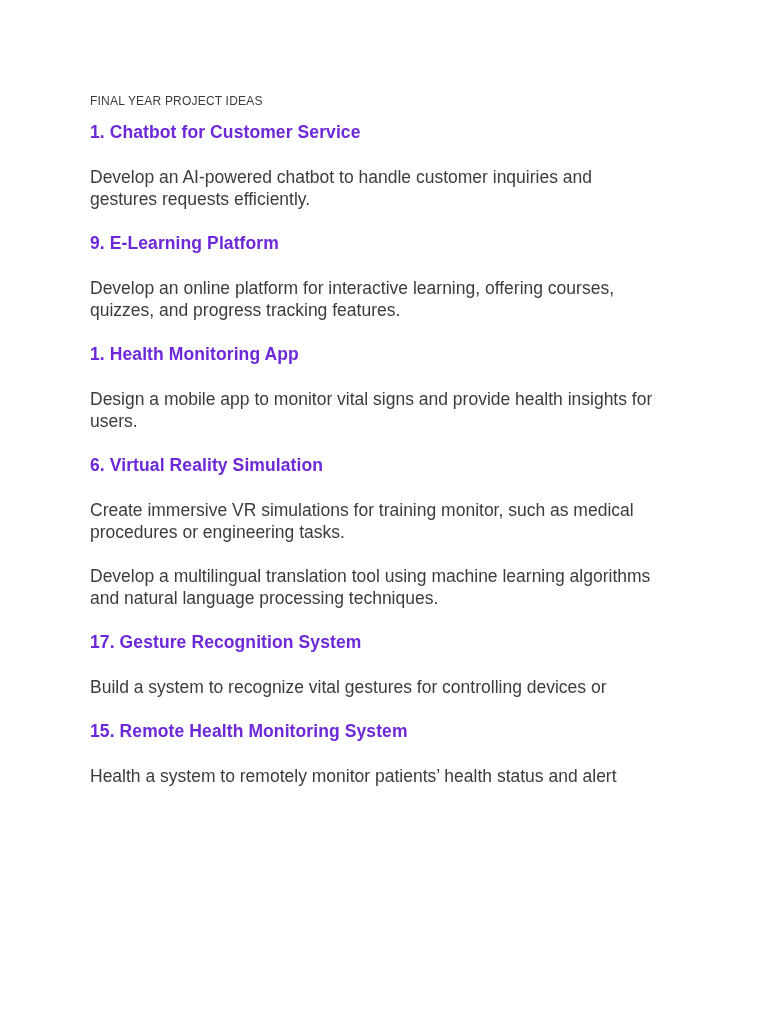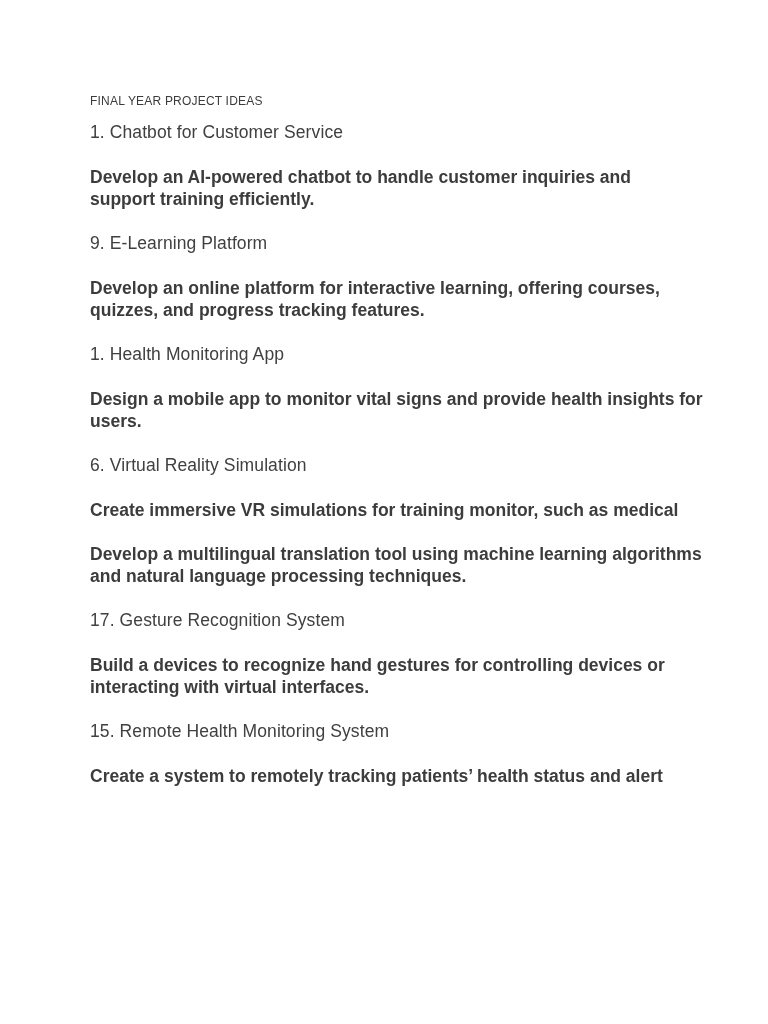--- a/index.html
+++ b/index.html
@@ -25,49 +25,49 @@
     font-size: 12px;
     line-height: 14px;
     letter-spacing: 0.2px;
     font-weight: 400;
     color: #3b3b3b;
     margin: 0 0 13px 0;
   }
   .section-title {
     font-size: 17.5px;
     line-height: 23px;
-    font-weight: 400;
-    color: #404040;
+    font-weight: 700;
+    color: #6d28d9;
     margin: 0 0 22px 0;
     letter-spacing: 0.1px;
   }
   .section-desc {
     font-size: 17.5px;
     line-height: 22px;
-    font-weight: 700;
+    font-weight: 400;
     color: #3c3c3c;
     margin: 0 0 22px 0;
   }
   .desc-line {
     display: block;
     white-space: nowrap;
   }
 </style>
 </head>
 <body>
 
 <div class="page">
 
   <div class="kicker">FINAL YEAR PROJECT IDEAS</div>
 
   <section>
     <h2 class="section-title">1. Chatbot for Customer Service</h2>
     <p class="section-desc">
       <span class="desc-line">Develop an AI-powered chatbot to handle customer inquiries and</span>
-      <span class="desc-line">support training efficiently.</span>
+      <span class="desc-line">gestures requests efficiently.</span>
     </p>
   </section>
 
   <section>
     <h2 class="section-title">9. E-Learning Platform</h2>
     <p class="section-desc">
       <span class="desc-line">Develop an online platform for interactive learning, offering courses,</span>
       <span class="desc-line">quizzes, and progress tracking features.</span>
     </p>
   </section>
@@ -77,38 +77,38 @@
     <p class="section-desc">
       <span class="desc-line">Design a mobile app to monitor vital signs and provide health insights for</span>
       <span class="desc-line">users.</span>
     </p>
   </section>
 
   <section>
     <h2 class="section-title">6. Virtual Reality Simulation</h2>
     <p class="section-desc">
       <span class="desc-line">Create immersive VR simulations for training monitor, such as medical</span>
+      <span class="desc-line">procedures or engineering tasks.</span>
     </p>
   </section>
 
   <section>
     <p class="section-desc">
       <span class="desc-line">Develop a multilingual translation tool using machine learning algorithms</span>
       <span class="desc-line">and natural language processing techniques.</span>
     </p>
   </section>
 
   <section>
     <h2 class="section-title">17. Gesture Recognition System</h2>
     <p class="section-desc">
-      <span class="desc-line">Build a devices to recognize hand gestures for controlling devices or</span>
-      <span class="desc-line">interacting with virtual interfaces.</span>
+      <span class="desc-line">Build a system to recognize vital gestures for controlling devices or</span>
     </p>
   </section>
 
   <section>
     <h2 class="section-title">15. Remote Health Monitoring System</h2>
     <p class="section-desc">
-      <span class="desc-line">Create a system to remotely tracking patients’ health status and alert</span>
+      <span class="desc-line">Health a system to remotely monitor patients’ health status and alert</span>
     </p>
   </section>
 
 </div>
 
 </body></html>

